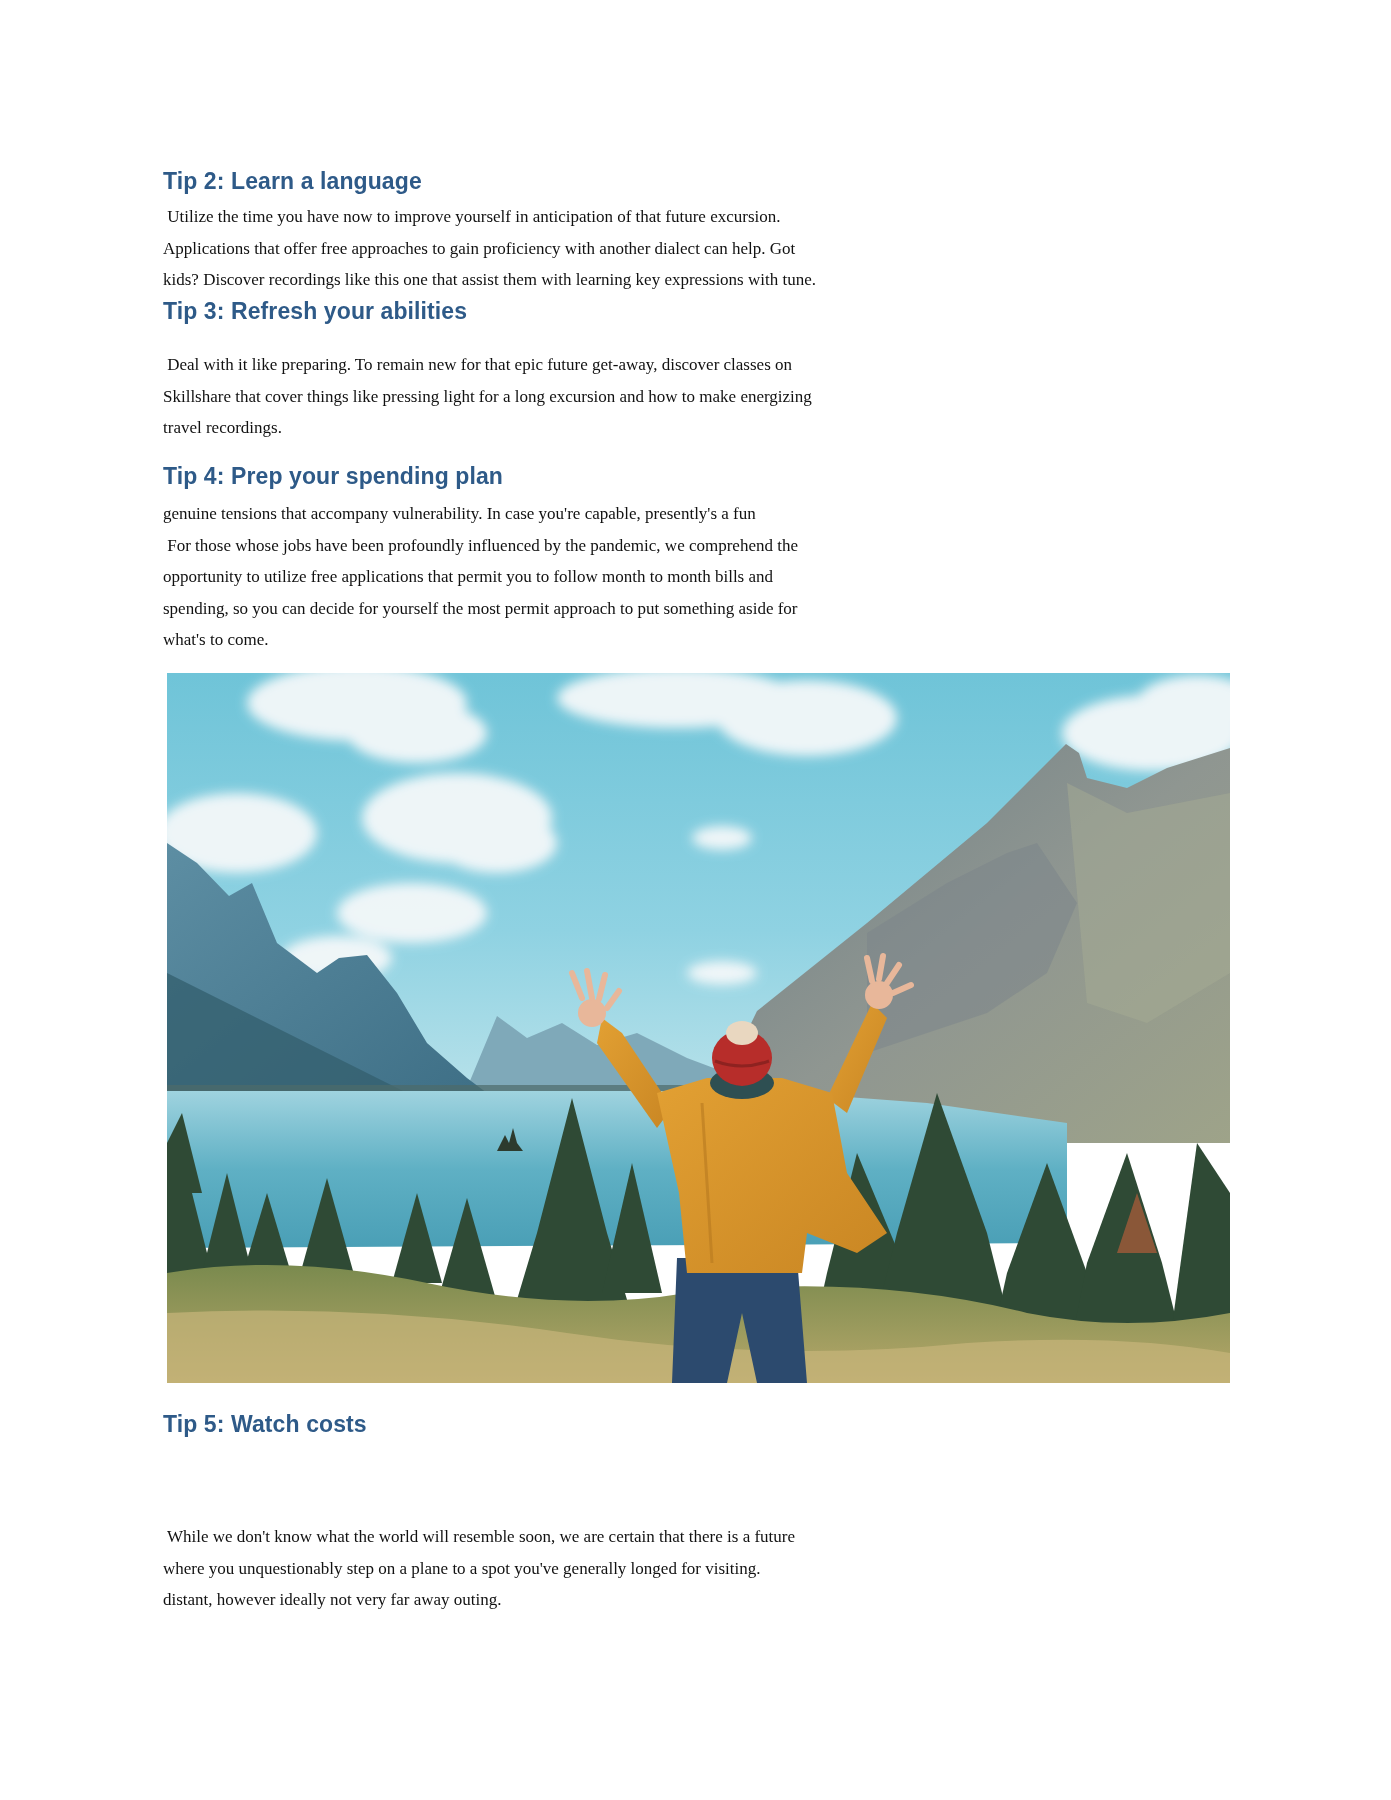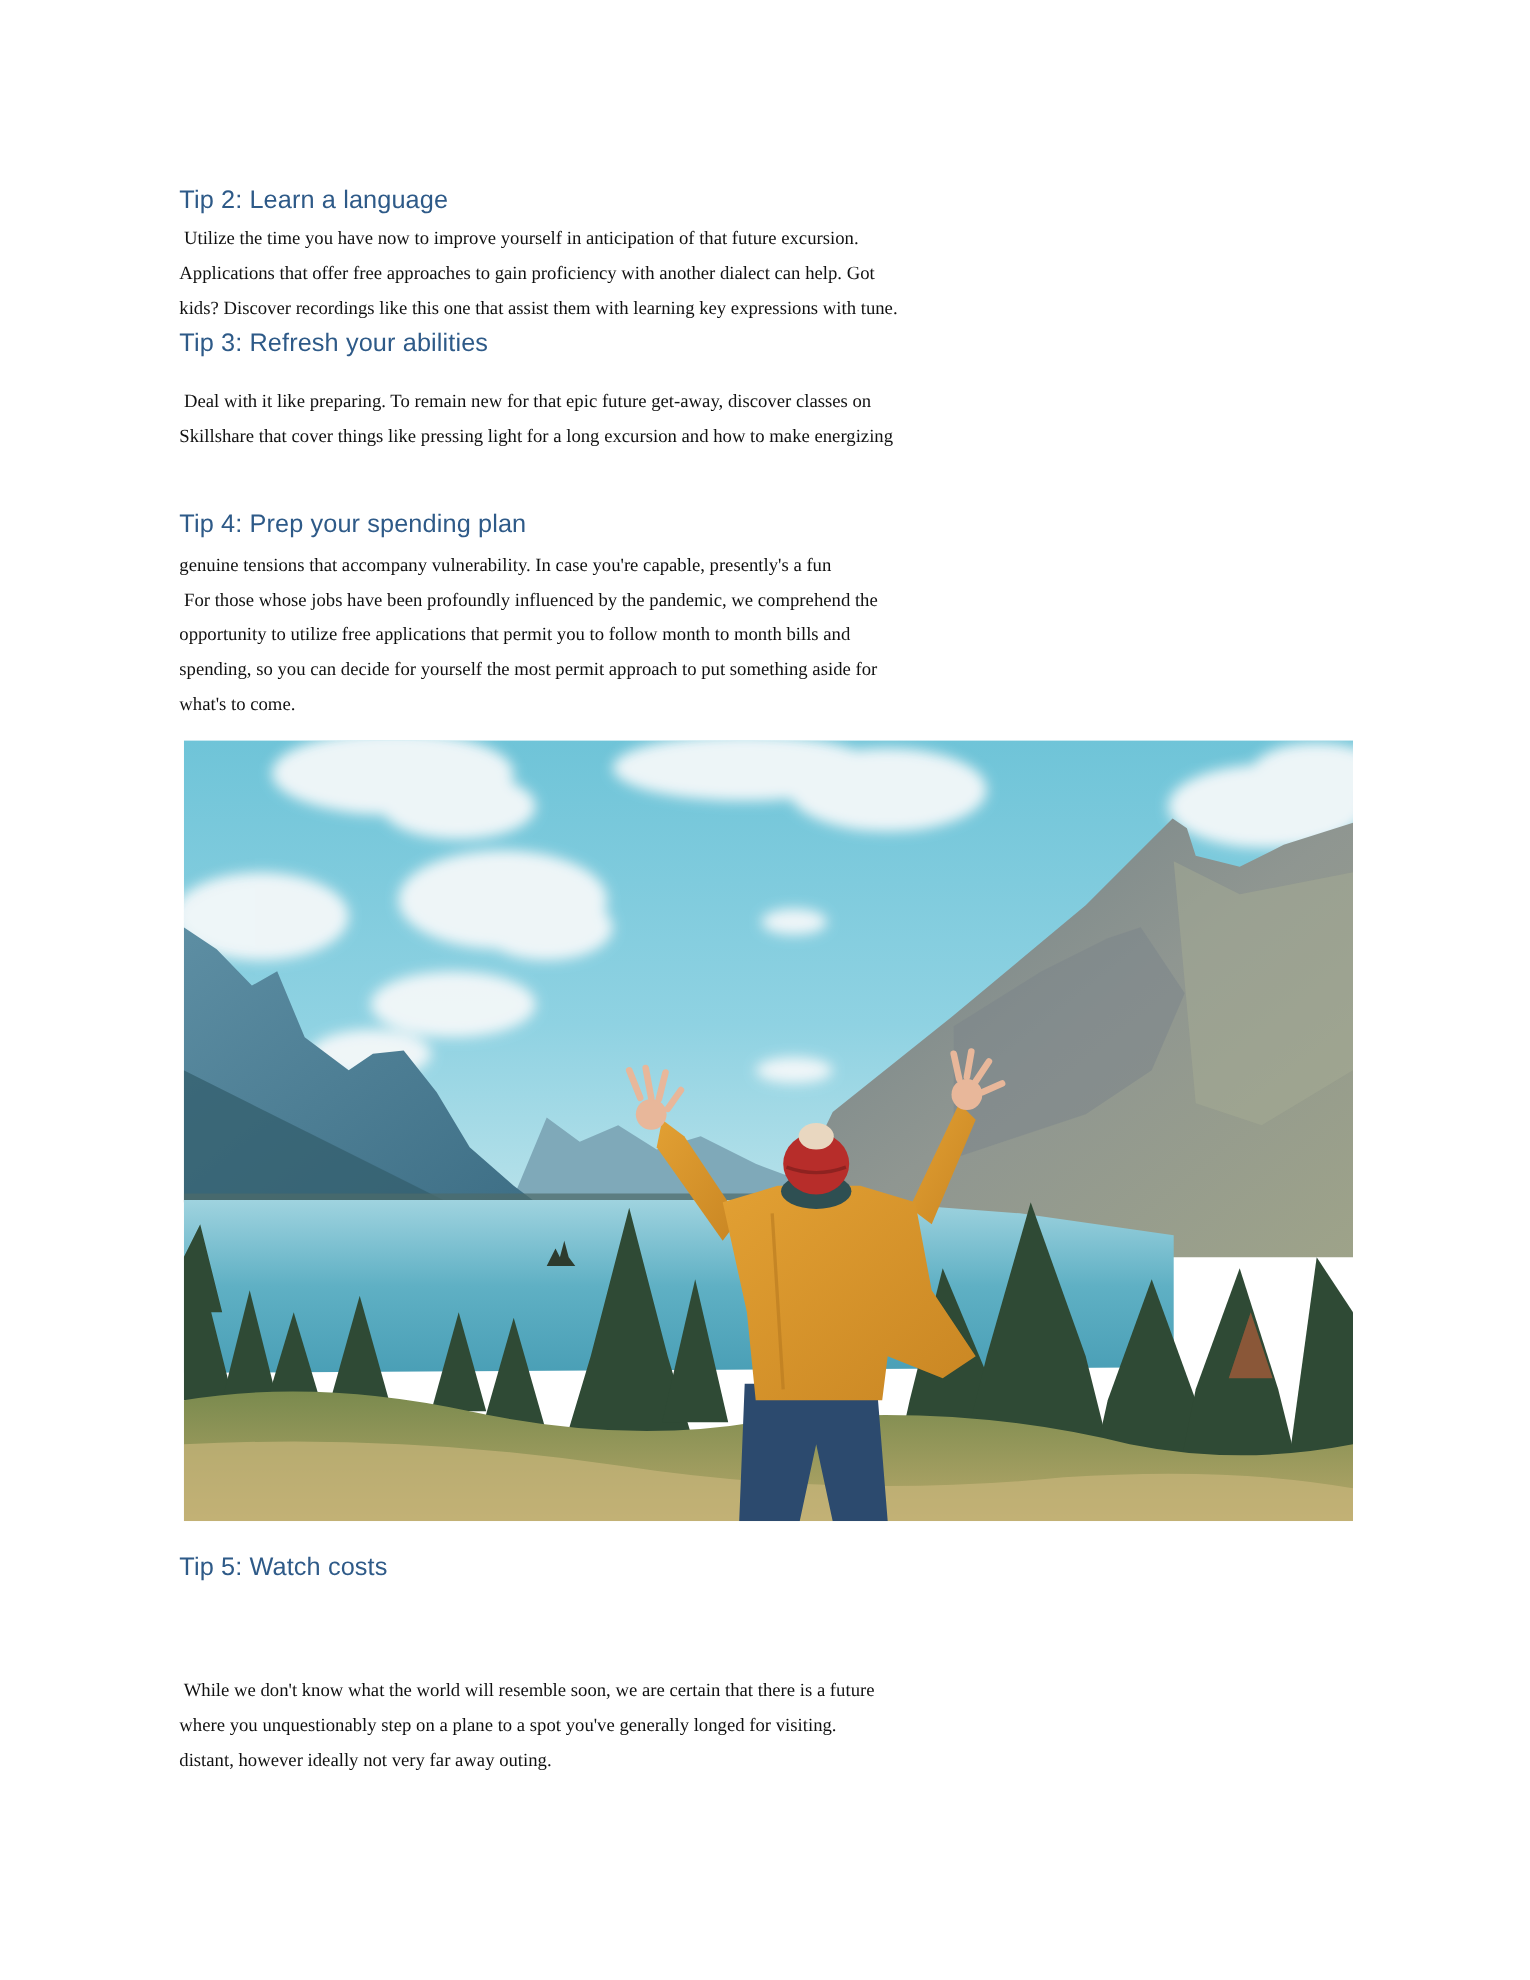--- a/index.html
+++ b/index.html
@@ -19,21 +19,21 @@
     width: 1391px;
     height: 1800px;
     background: #ffffff;
   }
   .heading {
     position: absolute;
     left: 163px;
     margin: 0;
     font-family: "Liberation Sans", "DejaVu Sans", sans-serif;
     font-size: 23px;
-    font-weight: normal;
+    font-weight: bold;
     color: #2e5a88;
     line-height: 28px;
     white-space: nowrap;
     letter-spacing: 0.1px;
   }
   .body-text {
     position: absolute;
     left: 163px;
     width: 1080px;
     margin: 0;
@@ -69,20 +69,21 @@
   <div class="body-text" style="top:201px;">
     <span class="line"> Utilize the time you have now to improve yourself in anticipation of that future excursion.</span>
     <span class="line">Applications that offer free approaches to gain proficiency with another dialect can help. Got</span>
     <span class="line">kids? Discover recordings like this one that assist them with learning key expressions with tune.</span>
   </div>
 
   <h2 class="heading" style="top:297px;">Tip 3: Refresh your abilities</h2>
   <div class="body-text" style="top:349px;">
     <span class="line"> Deal with it like preparing. To remain new for that epic future get-away, discover classes on</span>
     <span class="line">Skillshare that cover things like pressing light for a long excursion and how to make energizing</span>
+    <span class="line">travel recordings.</span>
   </div>
 
   <h2 class="heading" style="top:462px;">Tip 4: Prep your spending plan</h2>
   <div class="body-text" style="top:498px;">
     <span class="line">genuine tensions that accompany vulnerability. In case you're capable, presently's a fun</span>
     <span class="line"> For those whose jobs have been profoundly influenced by the pandemic, we comprehend the</span>
     <span class="line">opportunity to utilize free applications that permit you to follow month to month bills and</span>
     <span class="line">spending, so you can decide for yourself the most permit approach to put something aside for</span>
     <span class="line">what's to come.</span>
   </div>

